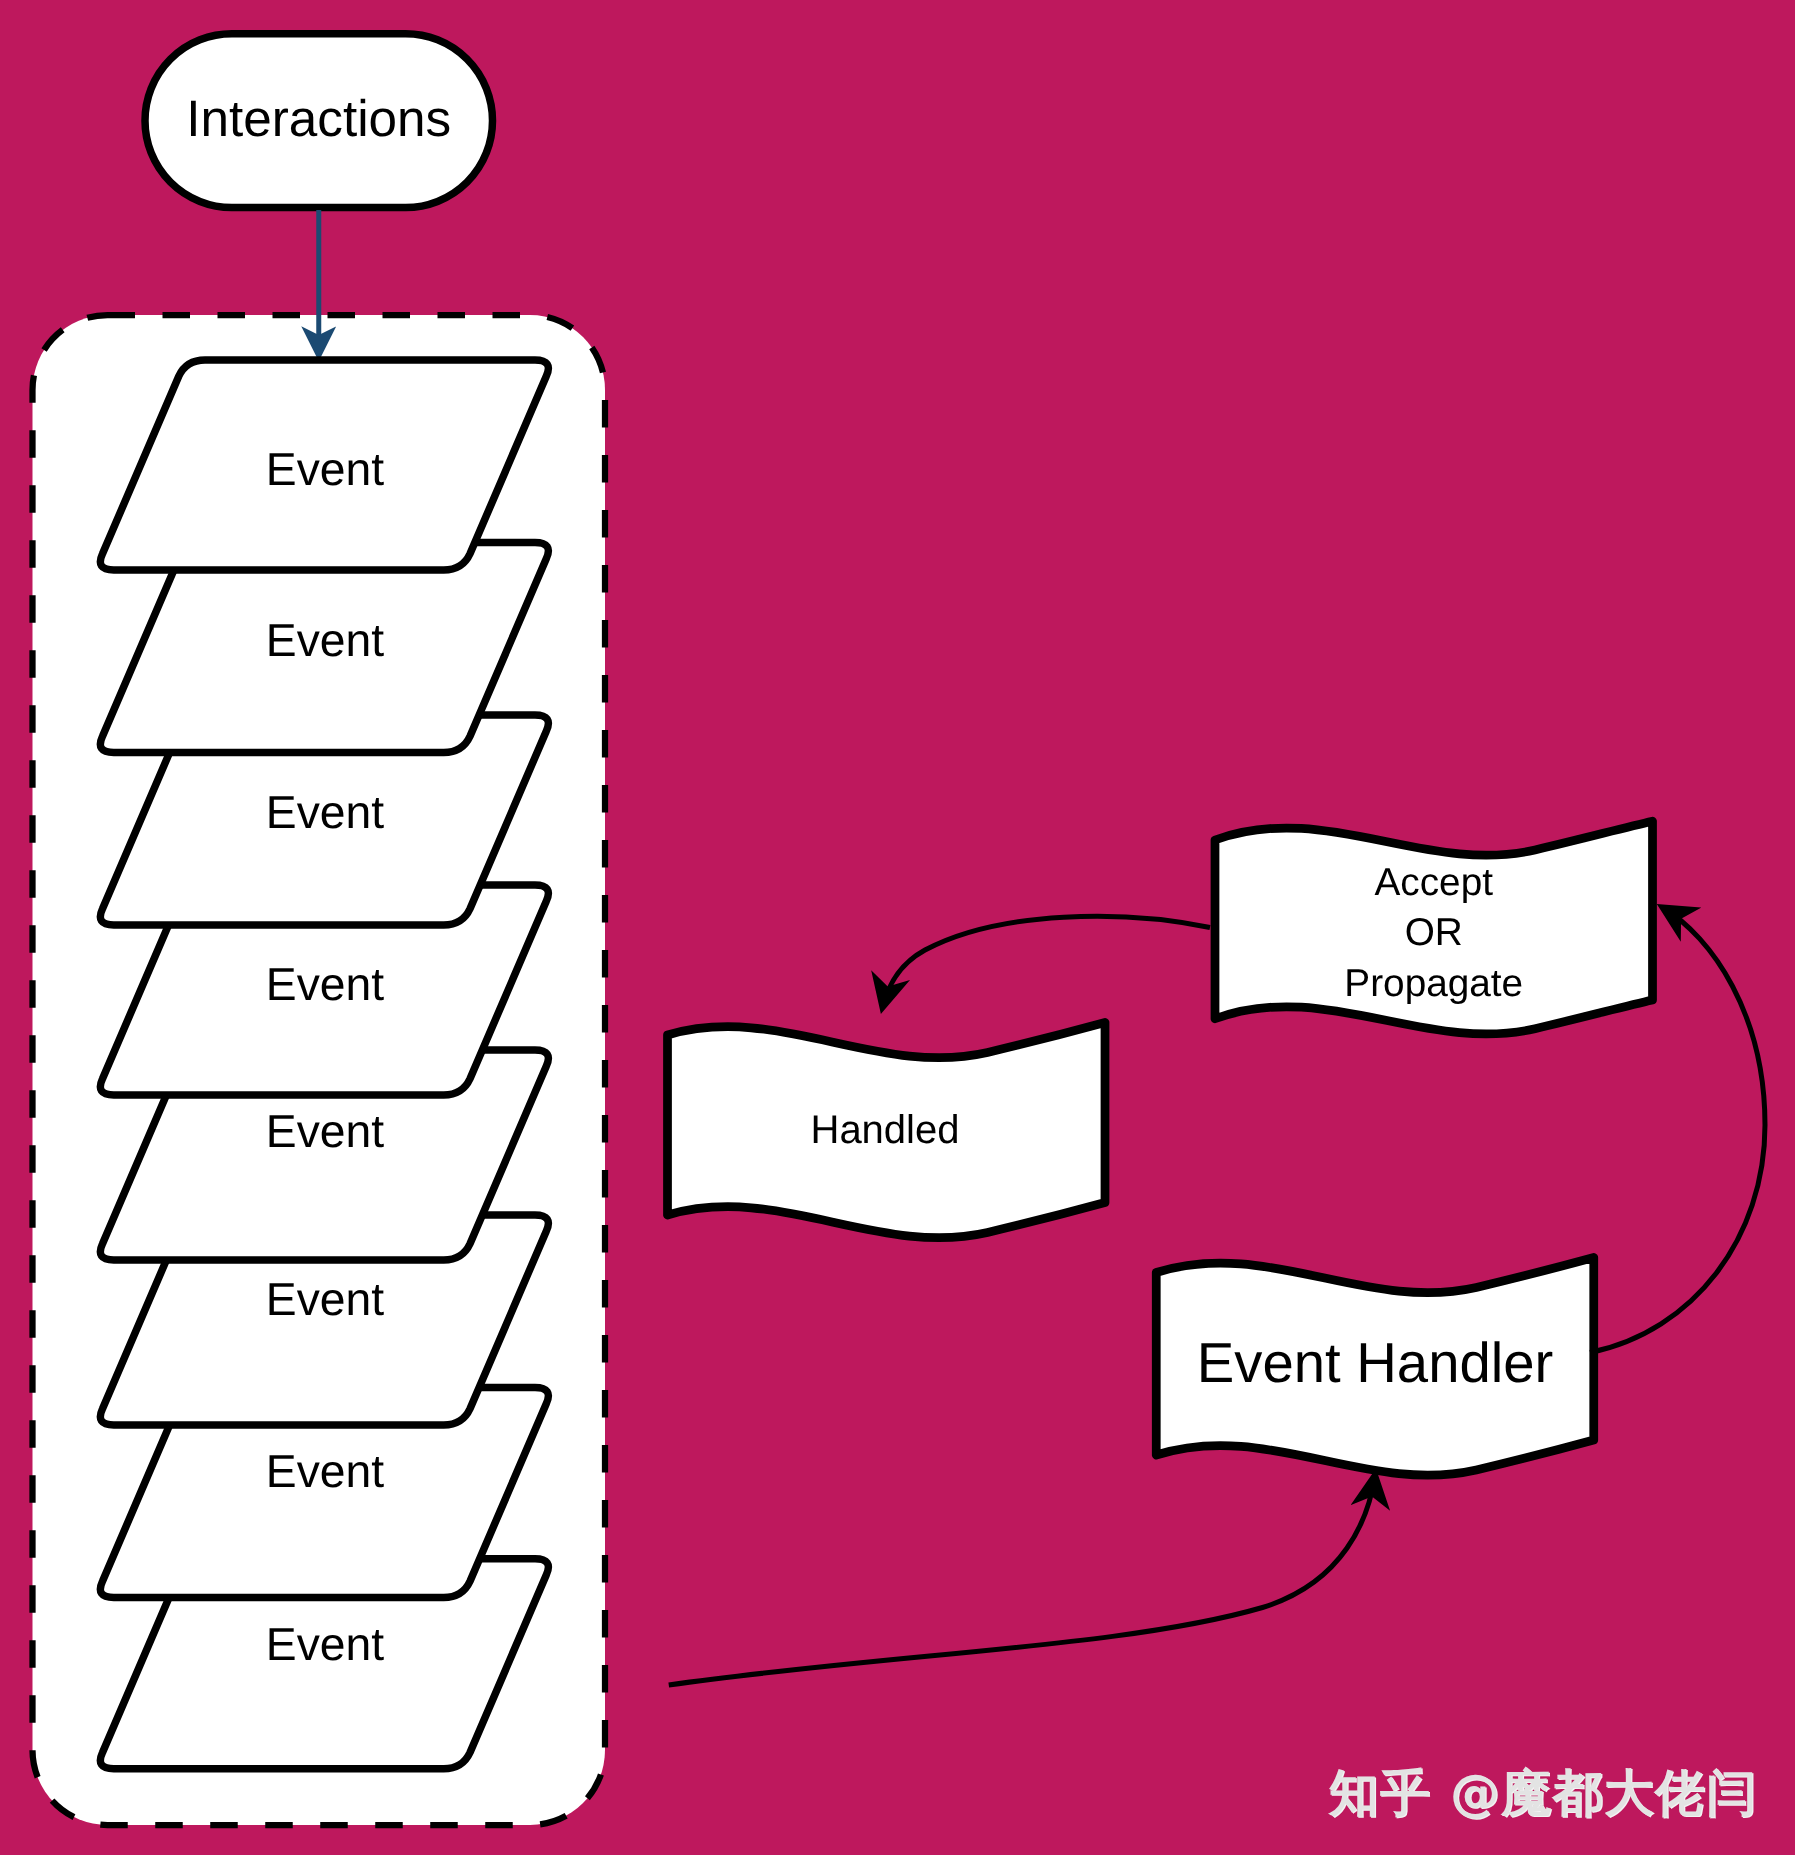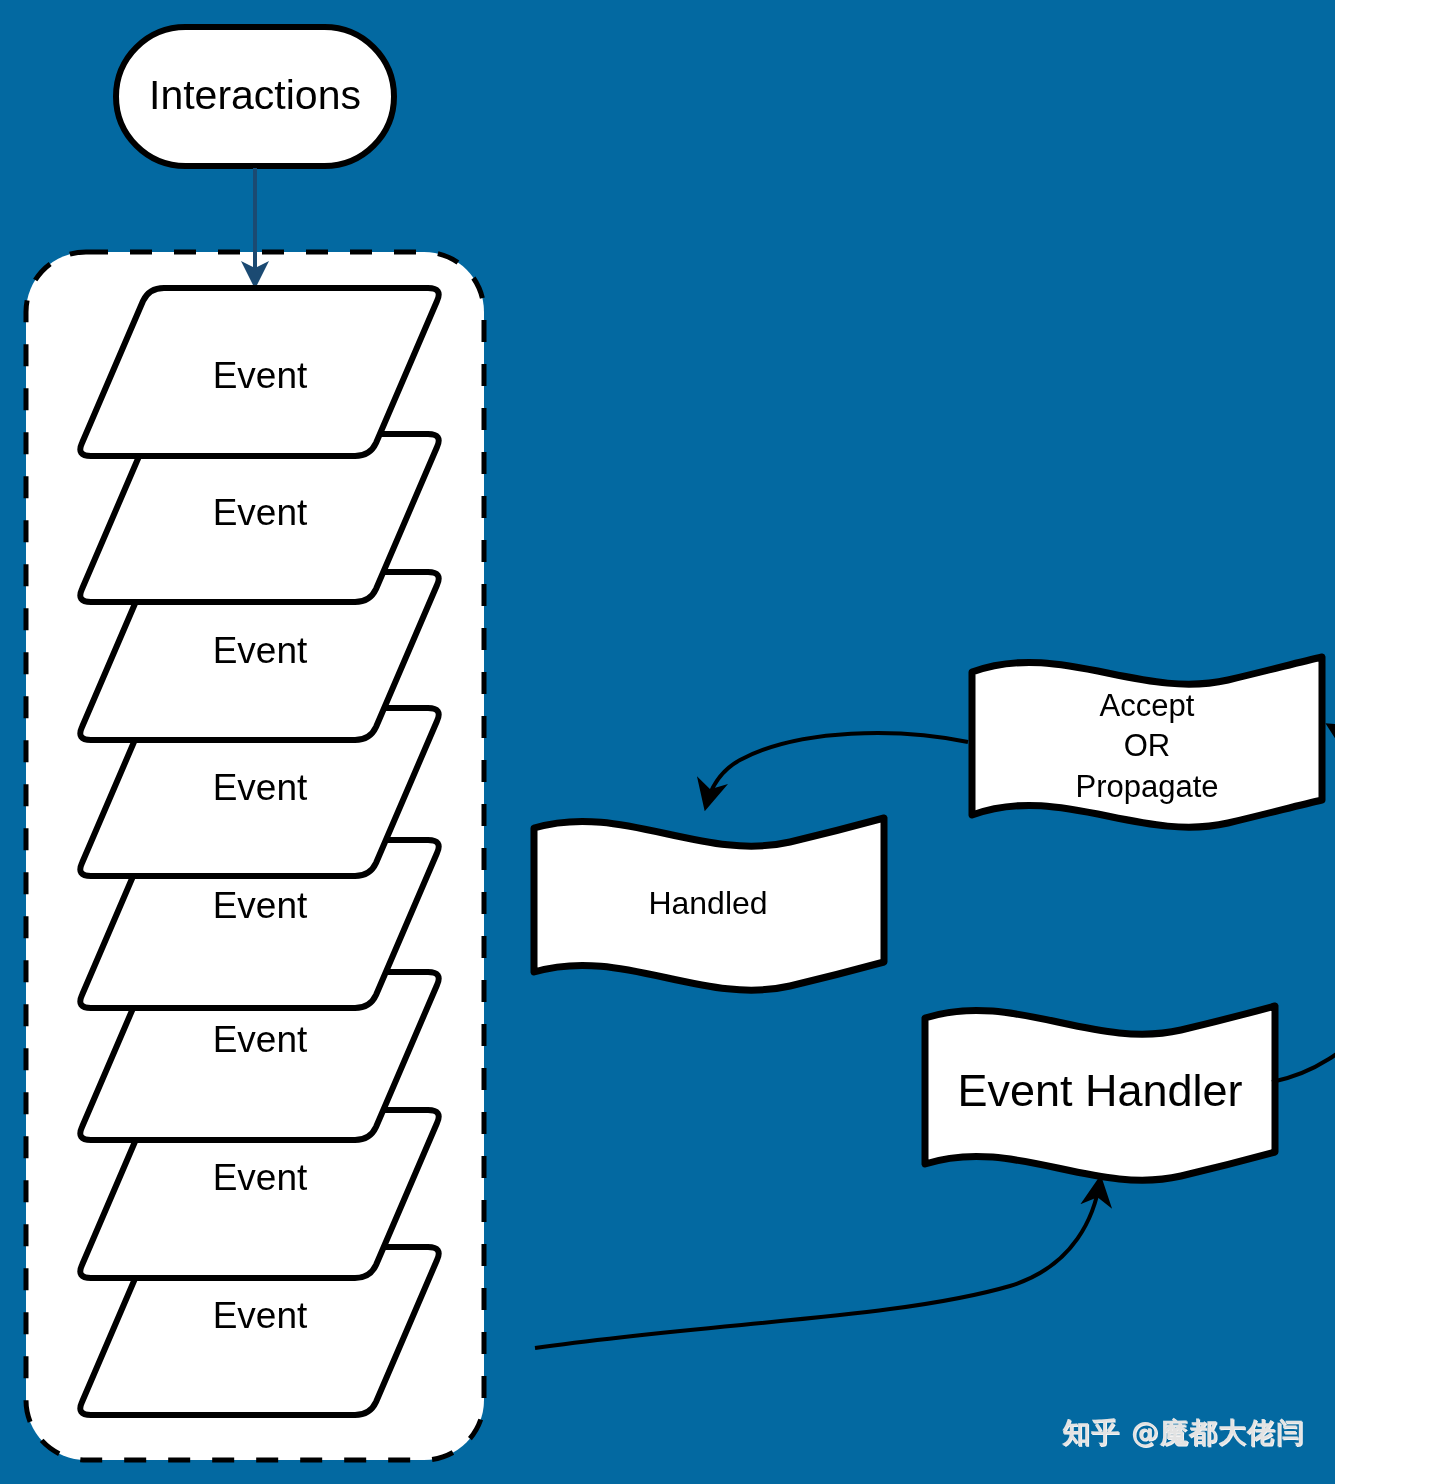--- a/index.html
+++ b/index.html
@@ -5,23 +5,23 @@
   html, body {
     margin: 0;
     padding: 0;
     background: #ffffff;
   }
   body {
     font-family: "Liberation Sans", sans-serif;
   }
   #canvas {
     position: relative;
-    width: 1335px;
+    width: 1436px;
     height: 1484px;
-    background: #0369a1;
+    background: #be185d;
     overflow: hidden;
   }
   svg.diagram {
     position: absolute;
     top: 0;
     left: 0;
     width: 1440px;
     height: 1484px;
   }
   .shape-fill {
@@ -34,23 +34,23 @@
     dominant-baseline: middle;
   }
   .txt-interactions { font-size: 41px; }
   .txt-event { font-size: 37px; }
   .txt-handled { font-size: 32px; }
   .txt-accept { font-size: 31px; }
   .txt-handler { font-size: 45px; }
   .watermark {
     position: absolute;
     right: 30px;
-    bottom: 32px;
+    bottom: 22px;
     font-family: "DejaVu Sans", sans-serif;
-    font-size: 28px;
+    font-size: 40px;
     font-weight: bold;
     color: #e3e3e3;
     letter-spacing: 1px;
     white-space: nowrap;
     text-shadow: 1px 1px 0 #f3f3f3;
   }
 </style>
 </head>
 <body>
 

